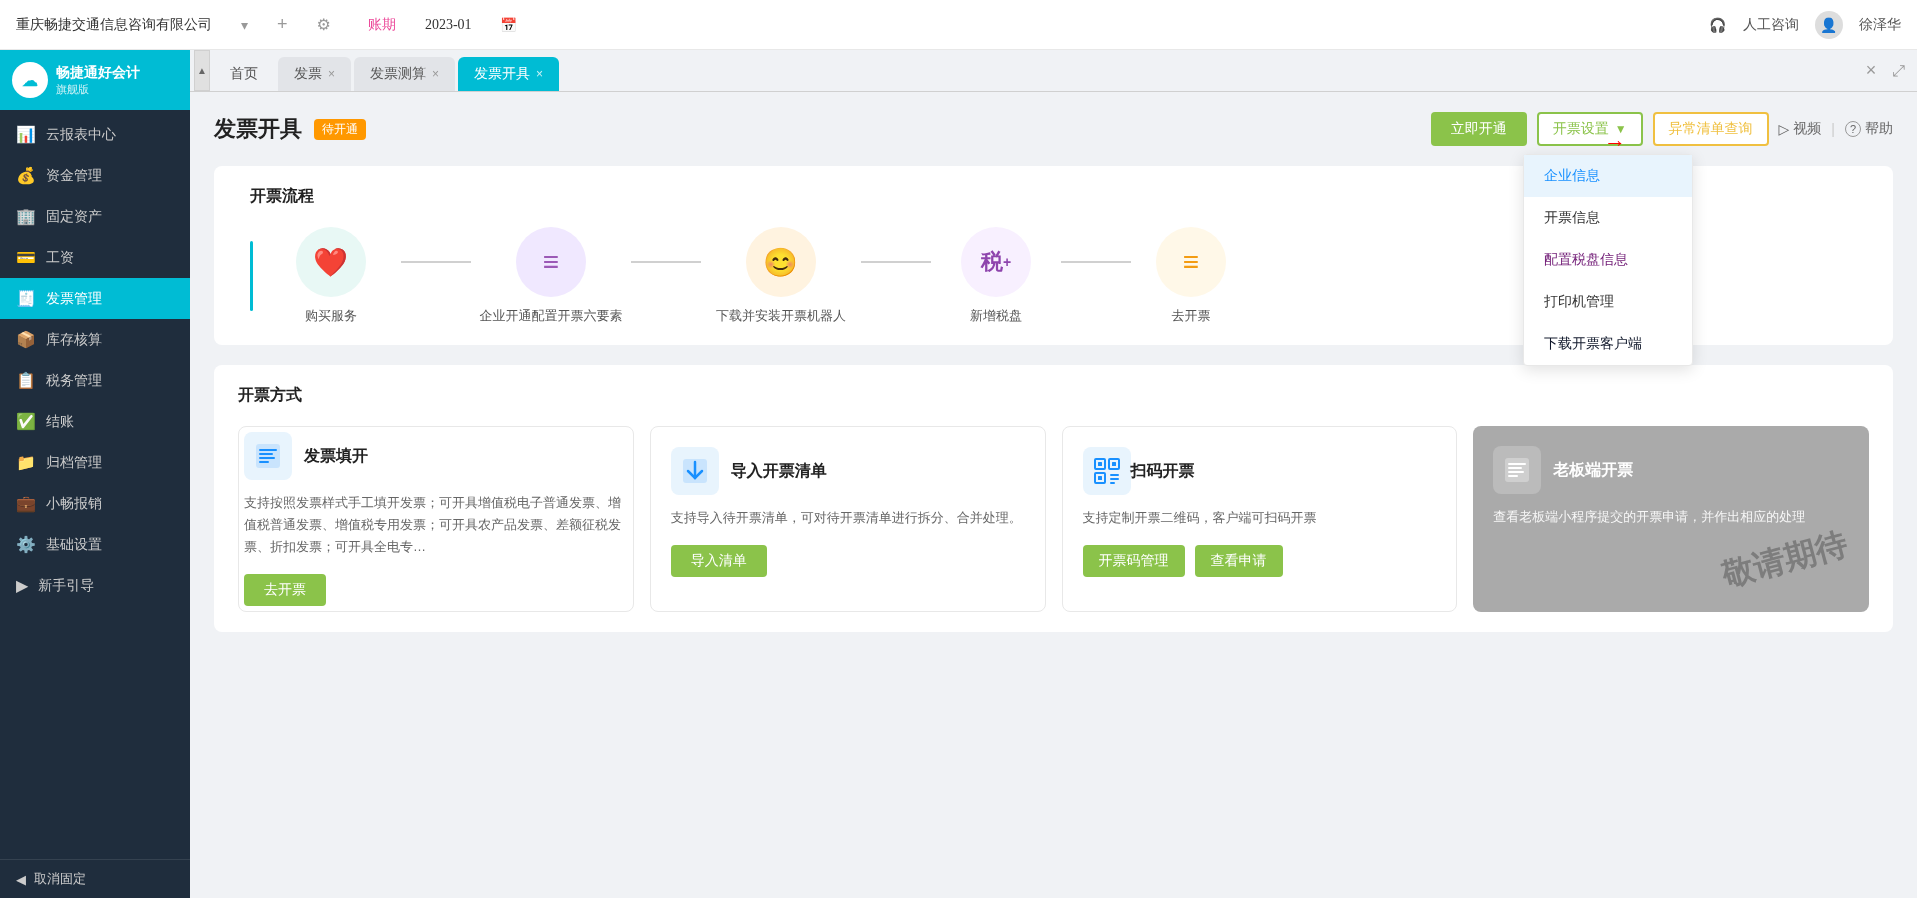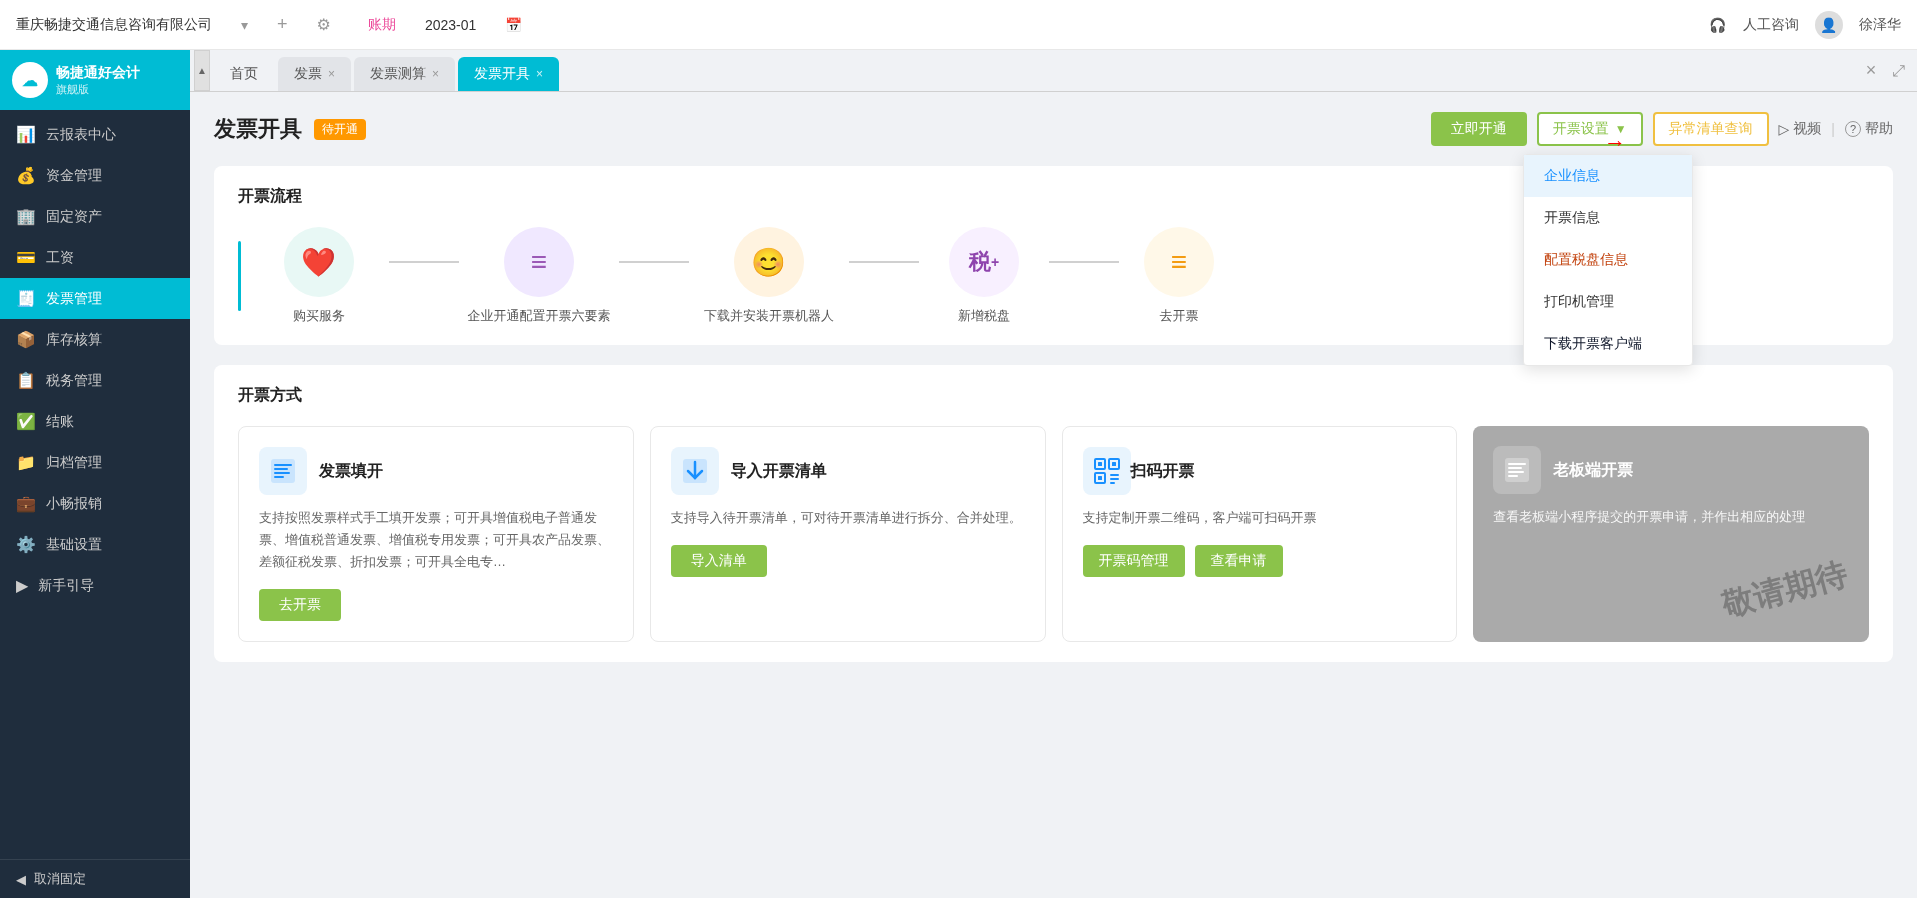--- a/index.html
+++ b/index.html
@@ -7,21 +7,21 @@
   </style>
 </head>
 <body>
 
 <div style="height:50px; background:#fff; display:flex; align-items:center; padding:0 16px; border-bottom:1px solid #e8e8e8; gap:29px; z-index:100; flex-shrink:0;">
   <span style="font-size:14px;color:#333;">重庆畅捷交通信息咨询有限公司</span>
   <span style="color:#999;cursor:pointer;">▾</span>
   <span style="color:#999;cursor:pointer;font-size:18px;">+</span>
   <span style="color:#999;cursor:pointer;font-size:16px;">⚙</span>
   <span style="font-size:14px;color:#ec4899;margin-left:8px;">账期</span>
-  <span style="font-size:14px;color:#333;font-weight:500;">2023-01</span>
+  <span style="font-size:14px;color:#333;font-weight:500;font-family:Liberation Serif, serif;">2023-01</span>
   <span style="color:#555;cursor:pointer;">📅</span>
   <div style="margin-left:auto;display:flex;align-items:center;gap:16px;">
     <span style="color:#555;">🎧</span>
     <span style="font-size:14px;color:#555;cursor:pointer;">人工咨询</span>
     <span style="width:28px;height:28px;border-radius:50%;background:#ddd;display:inline-flex;align-items:center;justify-content:center;font-size:14px;">👤</span>
     <span style="font-size:14px;color:#555;">徐泽华</span>
   </div>
 </div>
 
 <div style="display:flex;flex:1;overflow:hidden;">
@@ -135,28 +135,28 @@
           <button style="background:transparent;border:none;color:#666;font-size:14px;cursor:pointer;display:flex;align-items:center;gap:4px;">
             <span style="width:16px;height:16px;border-radius:50%;border:1px solid #999;display:inline-flex;align-items:center;justify-content:center;font-size:11px;">?</span>
             <span>帮助</span>
           </button>
 
           <div style="position:absolute;top:42px;right:200px;background:#fff;border:1px solid #e8e8e8;border-radius:4px;box-shadow:0 4px 16px rgba(0,0,0,0.12);z-index:1000;min-width:170px;">
 
             <div style="position:absolute;top:-26px;left:80px;color:red;font-size:22px;line-height:1;">→</div>
             <div style="padding:12px 20px;cursor:pointer;font-size:14px;color:#1890ff;background:#e8f4fd;">企业信息</div>
             <div style="padding:12px 20px;cursor:pointer;font-size:14px;color:#333;">开票信息</div>
-            <div style="padding:12px 20px;cursor:pointer;font-size:14px;color:#c2410c;">配置税盘信息</div>
+            <div style="padding:12px 20px;cursor:pointer;font-size:14px;color:#701a75;">配置税盘信息</div>
             <div style="padding:12px 20px;cursor:pointer;font-size:14px;color:#333;">打印机管理</div>
             <div style="padding:12px 20px;cursor:pointer;font-size:14px;color:#0f172a;">下载开票客户端</div>
           </div>
         </div>
       </div>
 
-      <div style="background:#fff;border-radius:8px;padding:20px 24px;margin-bottom:20px;">
+      <div style="background:#fff;border-radius:8px;padding:20px 36px;margin-bottom:20px;">
         <div style="font-size:16px;font-weight:bold;color:#222;margin-bottom:20px;">开票流程</div>
         <div style="display:flex;align-items:center;">
 
           <div style="display:flex;align-items:center;">
             <div style="width:3px;height:70px;background:#00bcd4;border-radius:2px;margin-right:8px;"></div>
           </div>
           <div style="display:flex;flex-direction:column;align-items:center;gap:10px;min-width:140px;">
             <div style="width:70px;height:70px;border-radius:50%;background:#e8f8f5;display:flex;align-items:center;justify-content:center;font-size:28px;">❤️</div>
             <span style="font-size:13px;color:#555;text-align:center;">购买服务</span>
           </div>
@@ -184,21 +184,21 @@
             <div style="width:70px;height:70px;border-radius:50%;background:#fff8e8;display:flex;align-items:center;justify-content:center;font-size:28px;color:#f39c12;">≡</div>
             <span style="font-size:13px;color:#555;text-align:center;">去开票</span>
           </div>
         </div>
       </div>
 
       <div style="background:#fff;border-radius:8px;padding:20px 24px;">
         <div style="font-size:16px;font-weight:bold;color:#222;margin-bottom:20px;">开票方式</div>
         <div style="display:grid;grid-template-columns:repeat(4,1fr);gap:16px;">
 
-          <div style="border:1px solid #e8e8e8;border-radius:8px;padding:20px;">
+          <div style="border:1px solid #e8e8e8;border-radius:8px;padding:5px;">
             <div style="display:flex;align-items:center;gap:12px;margin-bottom:12px;">
               <div style="width:48px;height:48px;border-radius:8px;background:#e8f4fd;display:flex;align-items:center;justify-content:center;font-size:24px;color:#1890ff;">
 
                 <svg width="30" height="30" viewBox="0 0 30 30">
                   <rect x="3" y="3" width="24" height="24" rx="3" fill="#1890ff" opacity="0.15"></rect>
                   <rect x="6" y="8" width="18" height="2" rx="1" fill="#1890ff"></rect>
                   <rect x="6" y="12" width="14" height="2" rx="1" fill="#1890ff"></rect>
                   <rect x="6" y="16" width="16" height="2" rx="1" fill="#1890ff"></rect>
                   <rect x="6" y="20" width="10" height="2" rx="1" fill="#1890ff"></rect>
                 </svg>

